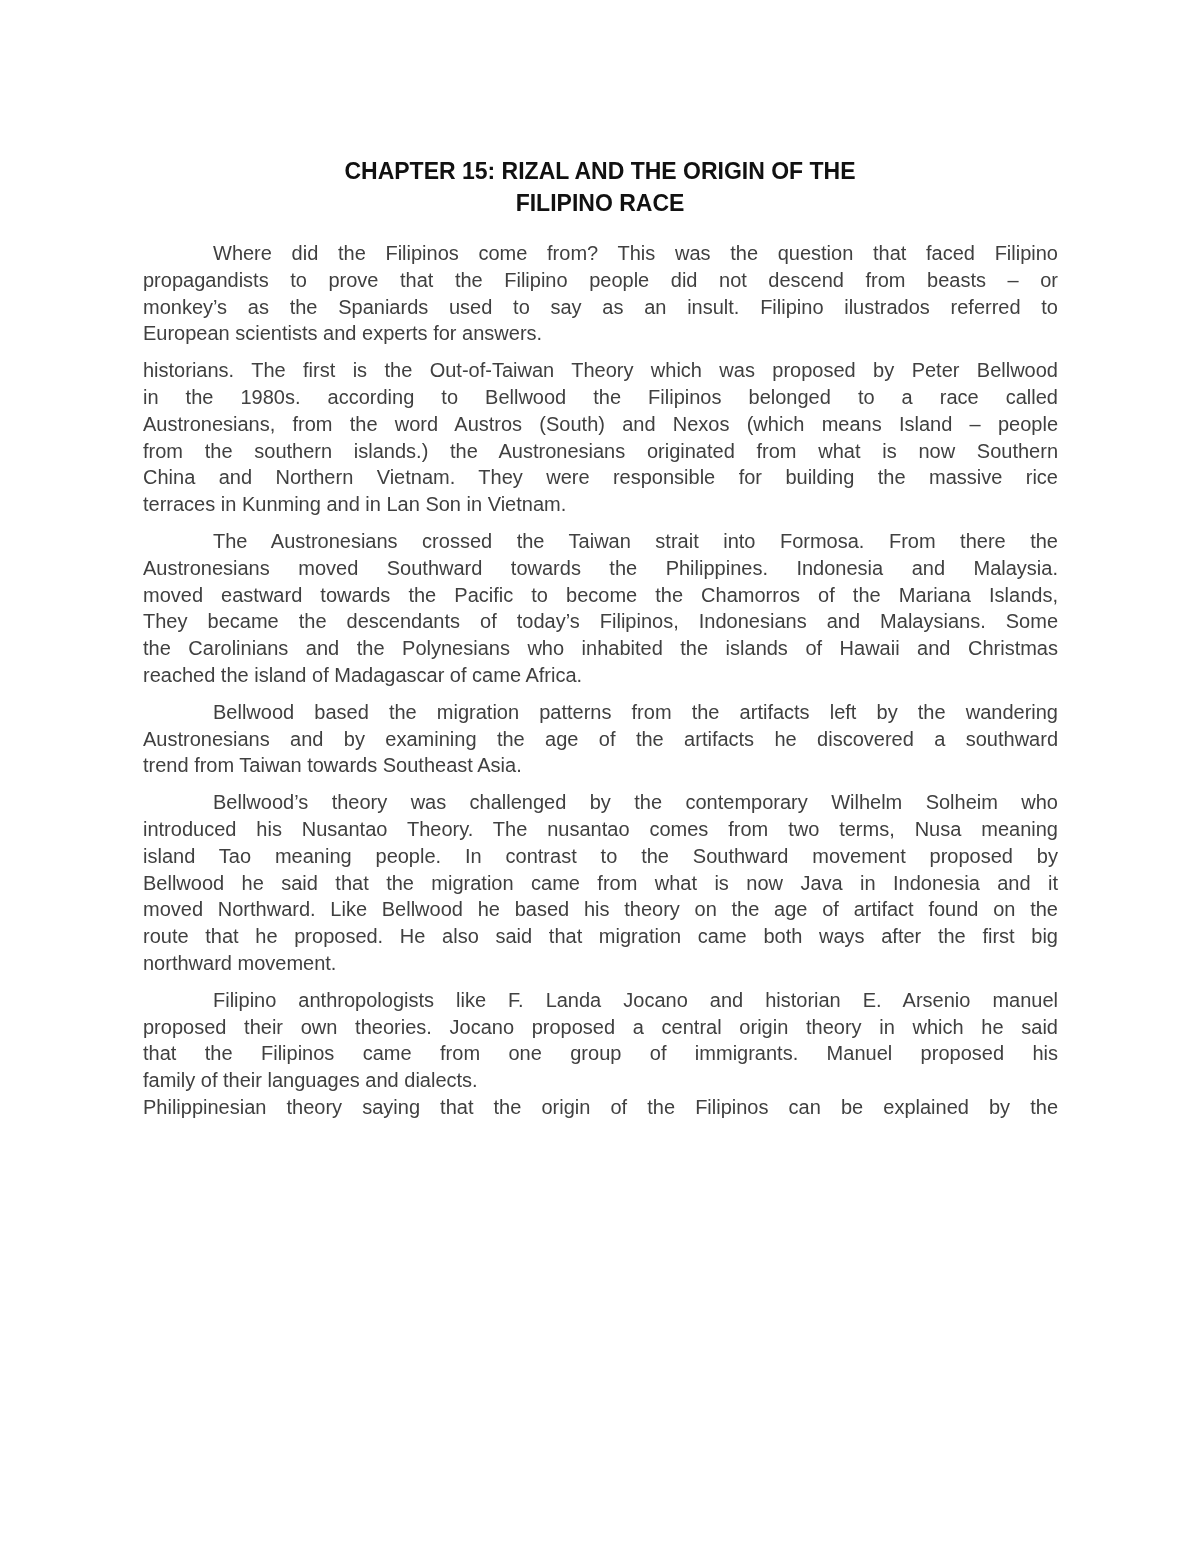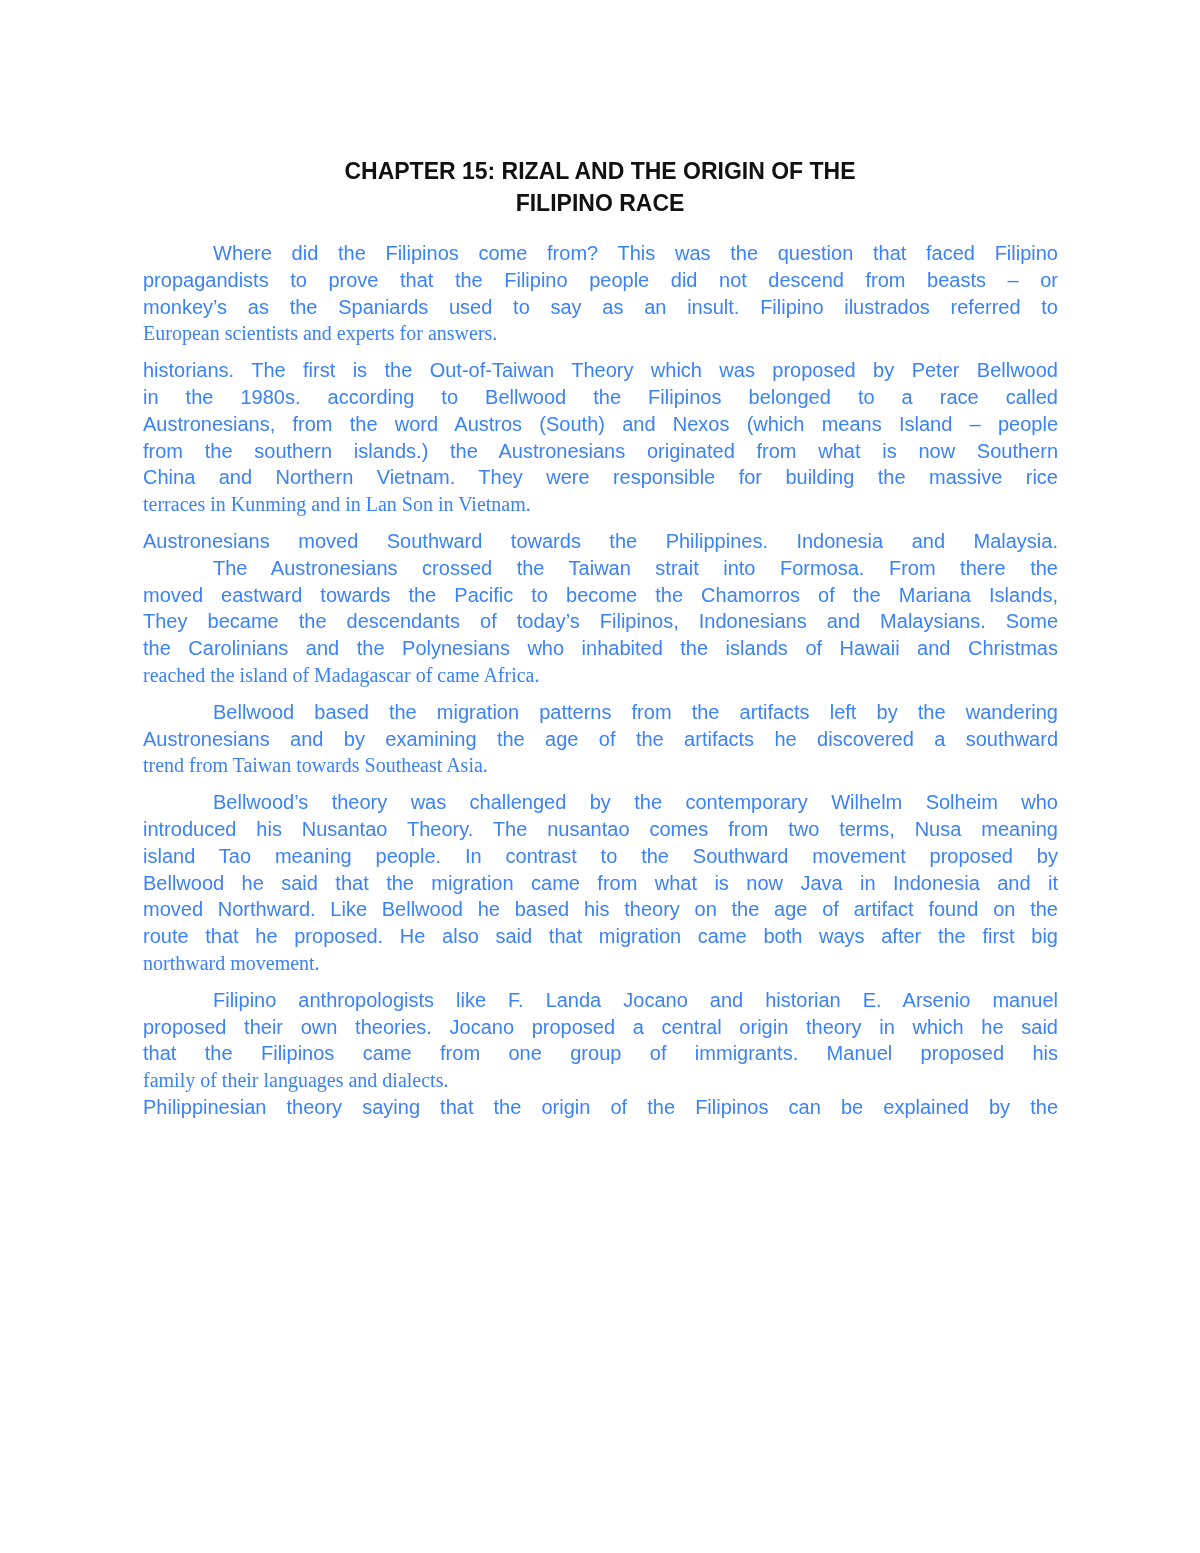--- a/index.html
+++ b/index.html
@@ -7,29 +7,29 @@
   .page {
     position: absolute; left: 0; top: 0; width: 1200px; height: 1208px; background: #ffffff;
   }
   .title {
     position: absolute; left: 0; top: 155px; width: 1200px; text-align: center;
     font-family: "Liberation Sans", sans-serif; font-weight: bold; font-size: 23px;
     line-height: 32px; color: #111111;
   }
   .body {
     position: absolute; left: 143px; top: 240px; width: 915px;
-    font-family: "Liberation Sans", sans-serif; font-size: 20px; color: #3b82f6;
+    font-family: "Liberation Sans", sans-serif; font-size: 20px; color: #404040;
   }
   .para { margin: 0 0 10px 0; }
   .line {
     display: block; height: 26.8px; line-height: 26.8px; white-space: nowrap;
     text-align: justify; text-align-last: justify;
   }
   .line.first { text-indent: 70px; }
-  .line.last { text-align: center; text-align-last: left; font-family: Liberation Serif, serif; }
+  .line.last { text-align: center; text-align-last: left; }
 </style>
 </head>
 <body>
 
 <div class="page">
   <div class="title">
     <div>CHAPTER 15: RIZAL AND THE ORIGIN OF THE</div>
     <div>FILIPINO RACE</div>
   </div>
 
@@ -44,22 +44,22 @@
     <div class="para">
       <span class="line">historians. The first is the Out-of-Taiwan Theory which was proposed by Peter Bellwood</span>
       <span class="line">in the 1980s. according to Bellwood the Filipinos belonged to a race called</span>
       <span class="line">Austronesians, from the word Austros (South) and Nexos (which means Island – people</span>
       <span class="line">from the southern islands.) the Austronesians originated from what is now Southern</span>
       <span class="line">China and Northern Vietnam. They were responsible for building the massive rice</span>
       <span class="line last">terraces  in Kunming and in Lan Son in Vietnam.</span>
     </div>
 
     <div class="para">
+      <span class="line first">The Austronesians crossed the Taiwan strait into Formosa. From there the</span>
       <span class="line">Austronesians moved Southward towards the Philippines. Indonesia and Malaysia.</span>
-      <span class="line first">The Austronesians crossed the Taiwan strait into Formosa. From there the</span>
       <span class="line">moved eastward towards the Pacific to become the Chamorros of the Mariana Islands,</span>
       <span class="line">They became the descendants of today’s Filipinos, Indonesians and Malaysians. Some</span>
       <span class="line">the Carolinians and the Polynesians who inhabited the islands of Hawaii and Christmas</span>
       <span class="line last">reached the island of Madagascar of came Africa.</span>
     </div>
 
     <div class="para">
       <span class="line first">Bellwood based the migration patterns from the artifacts left by the wandering</span>
       <span class="line">Austronesians and by examining the age of the artifacts he discovered a southward</span>
       <span class="line last">trend from Taiwan towards Southeast Asia.</span>

